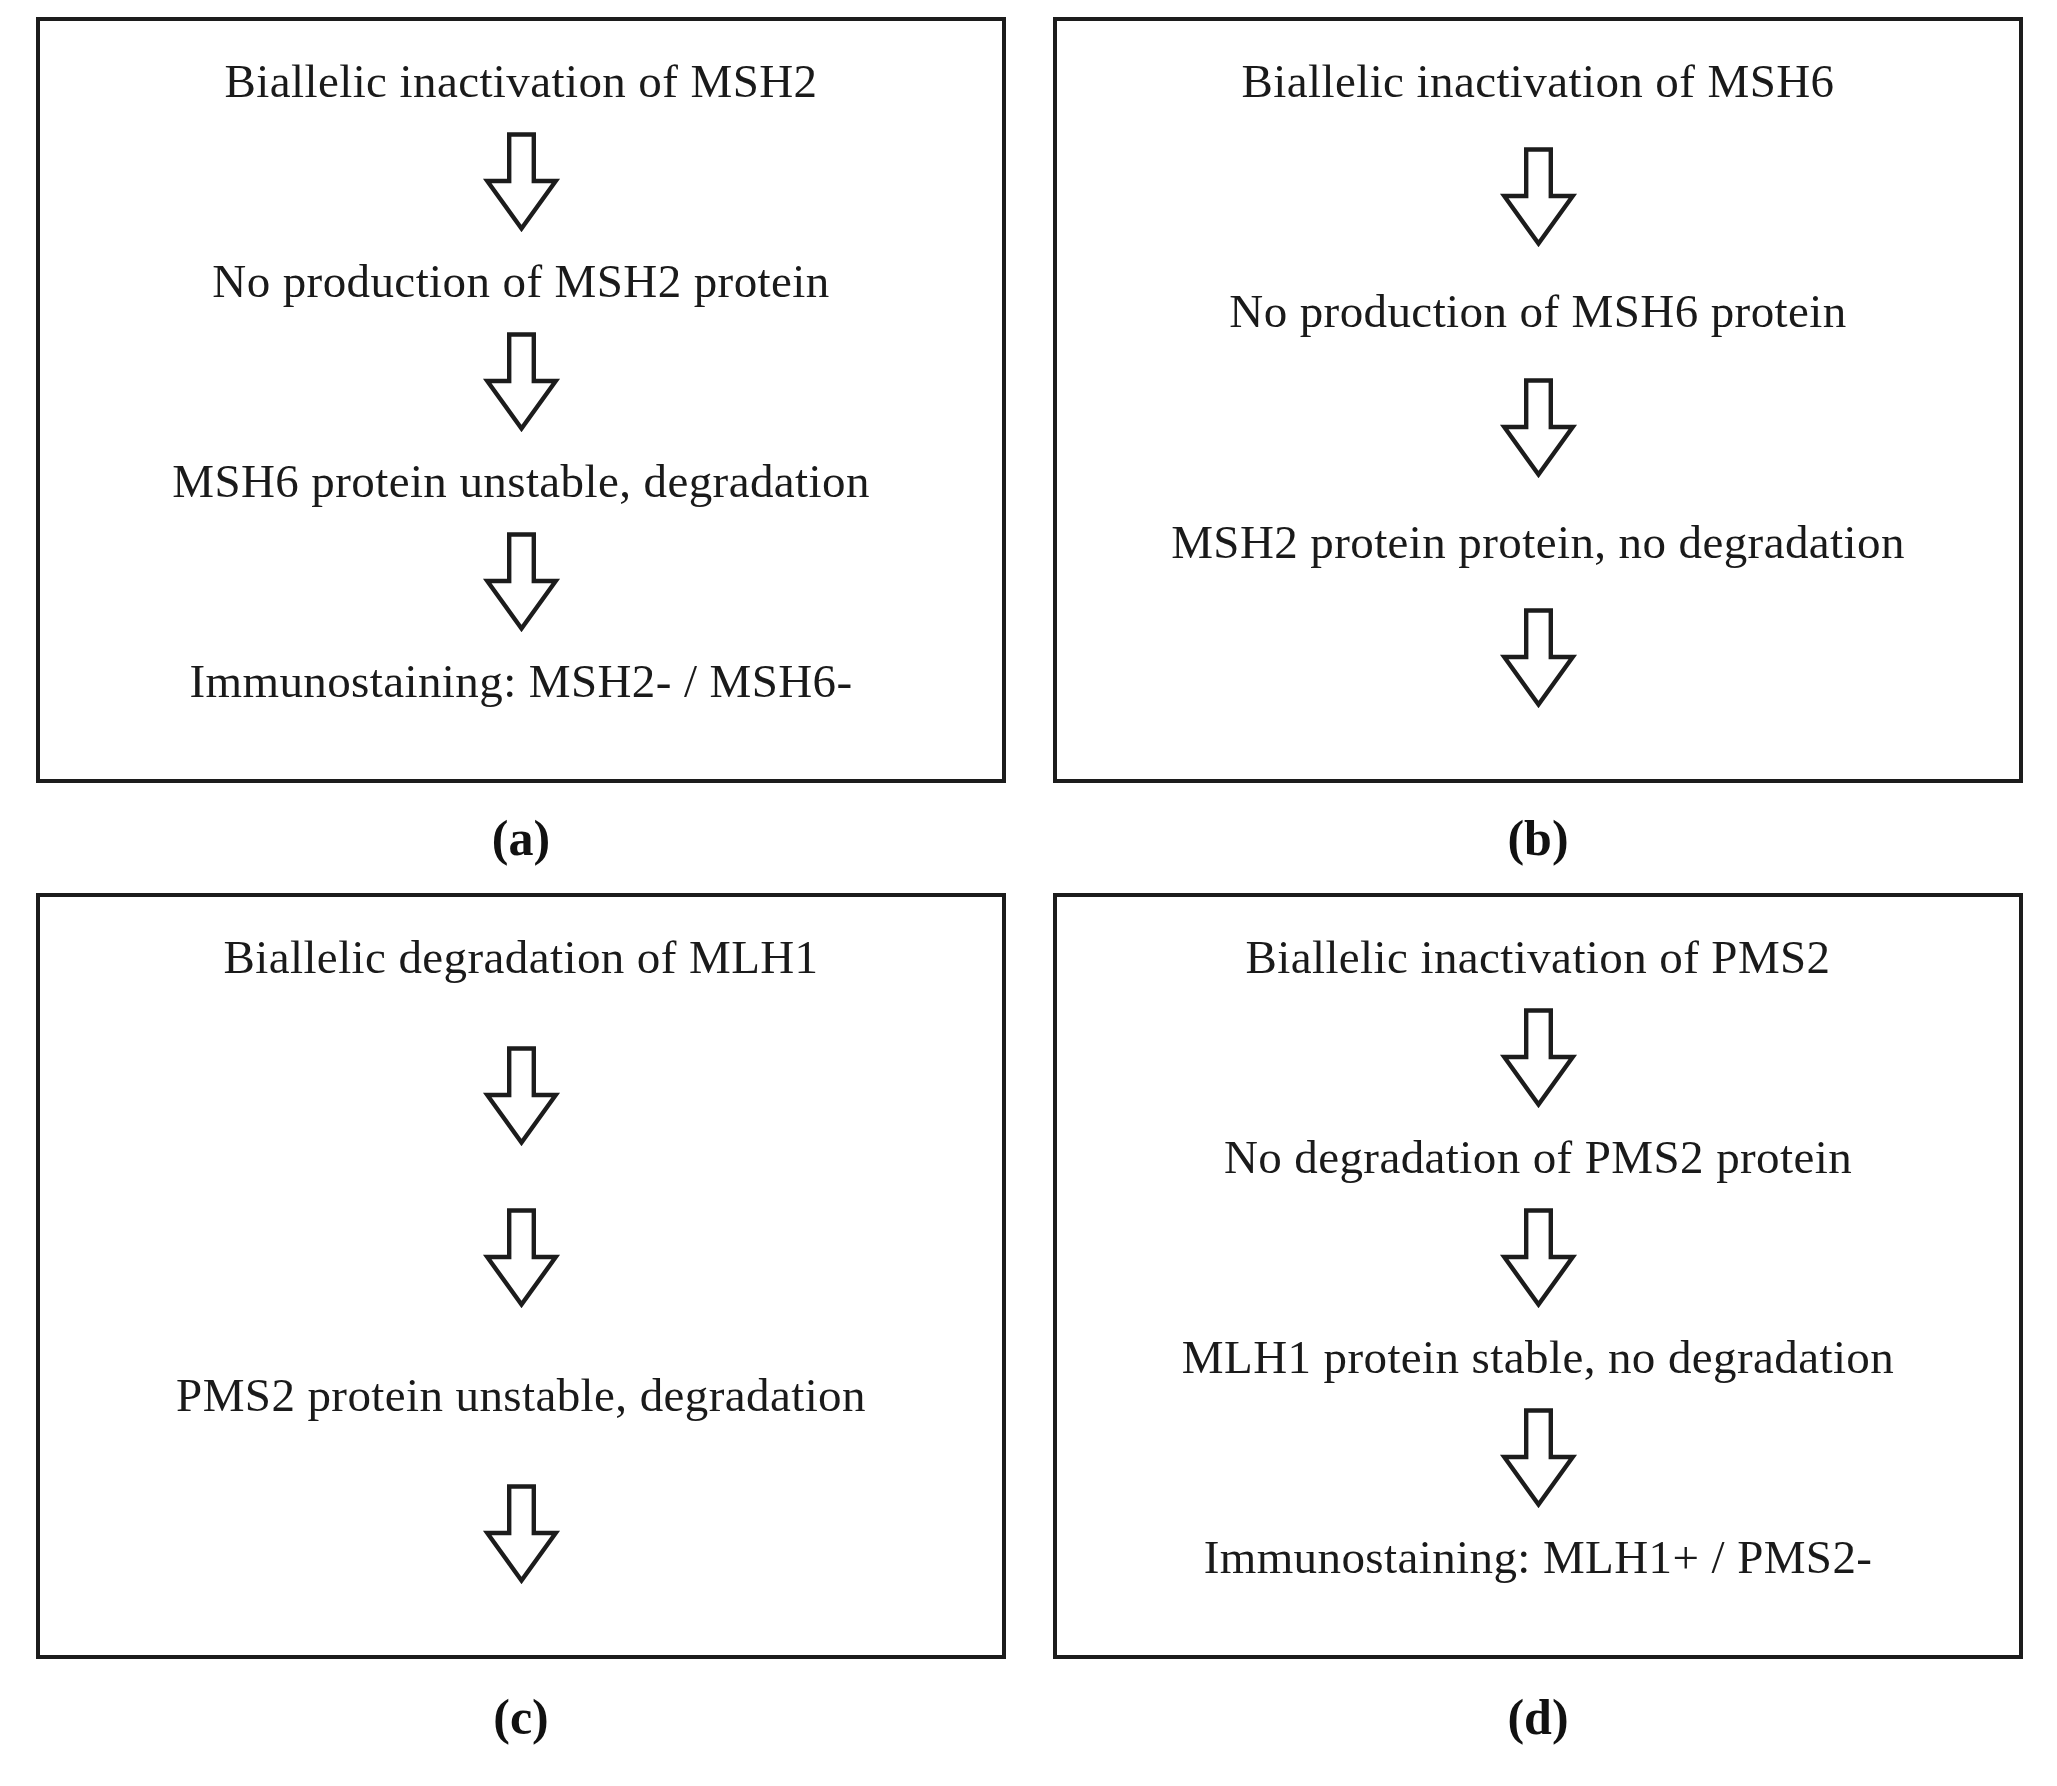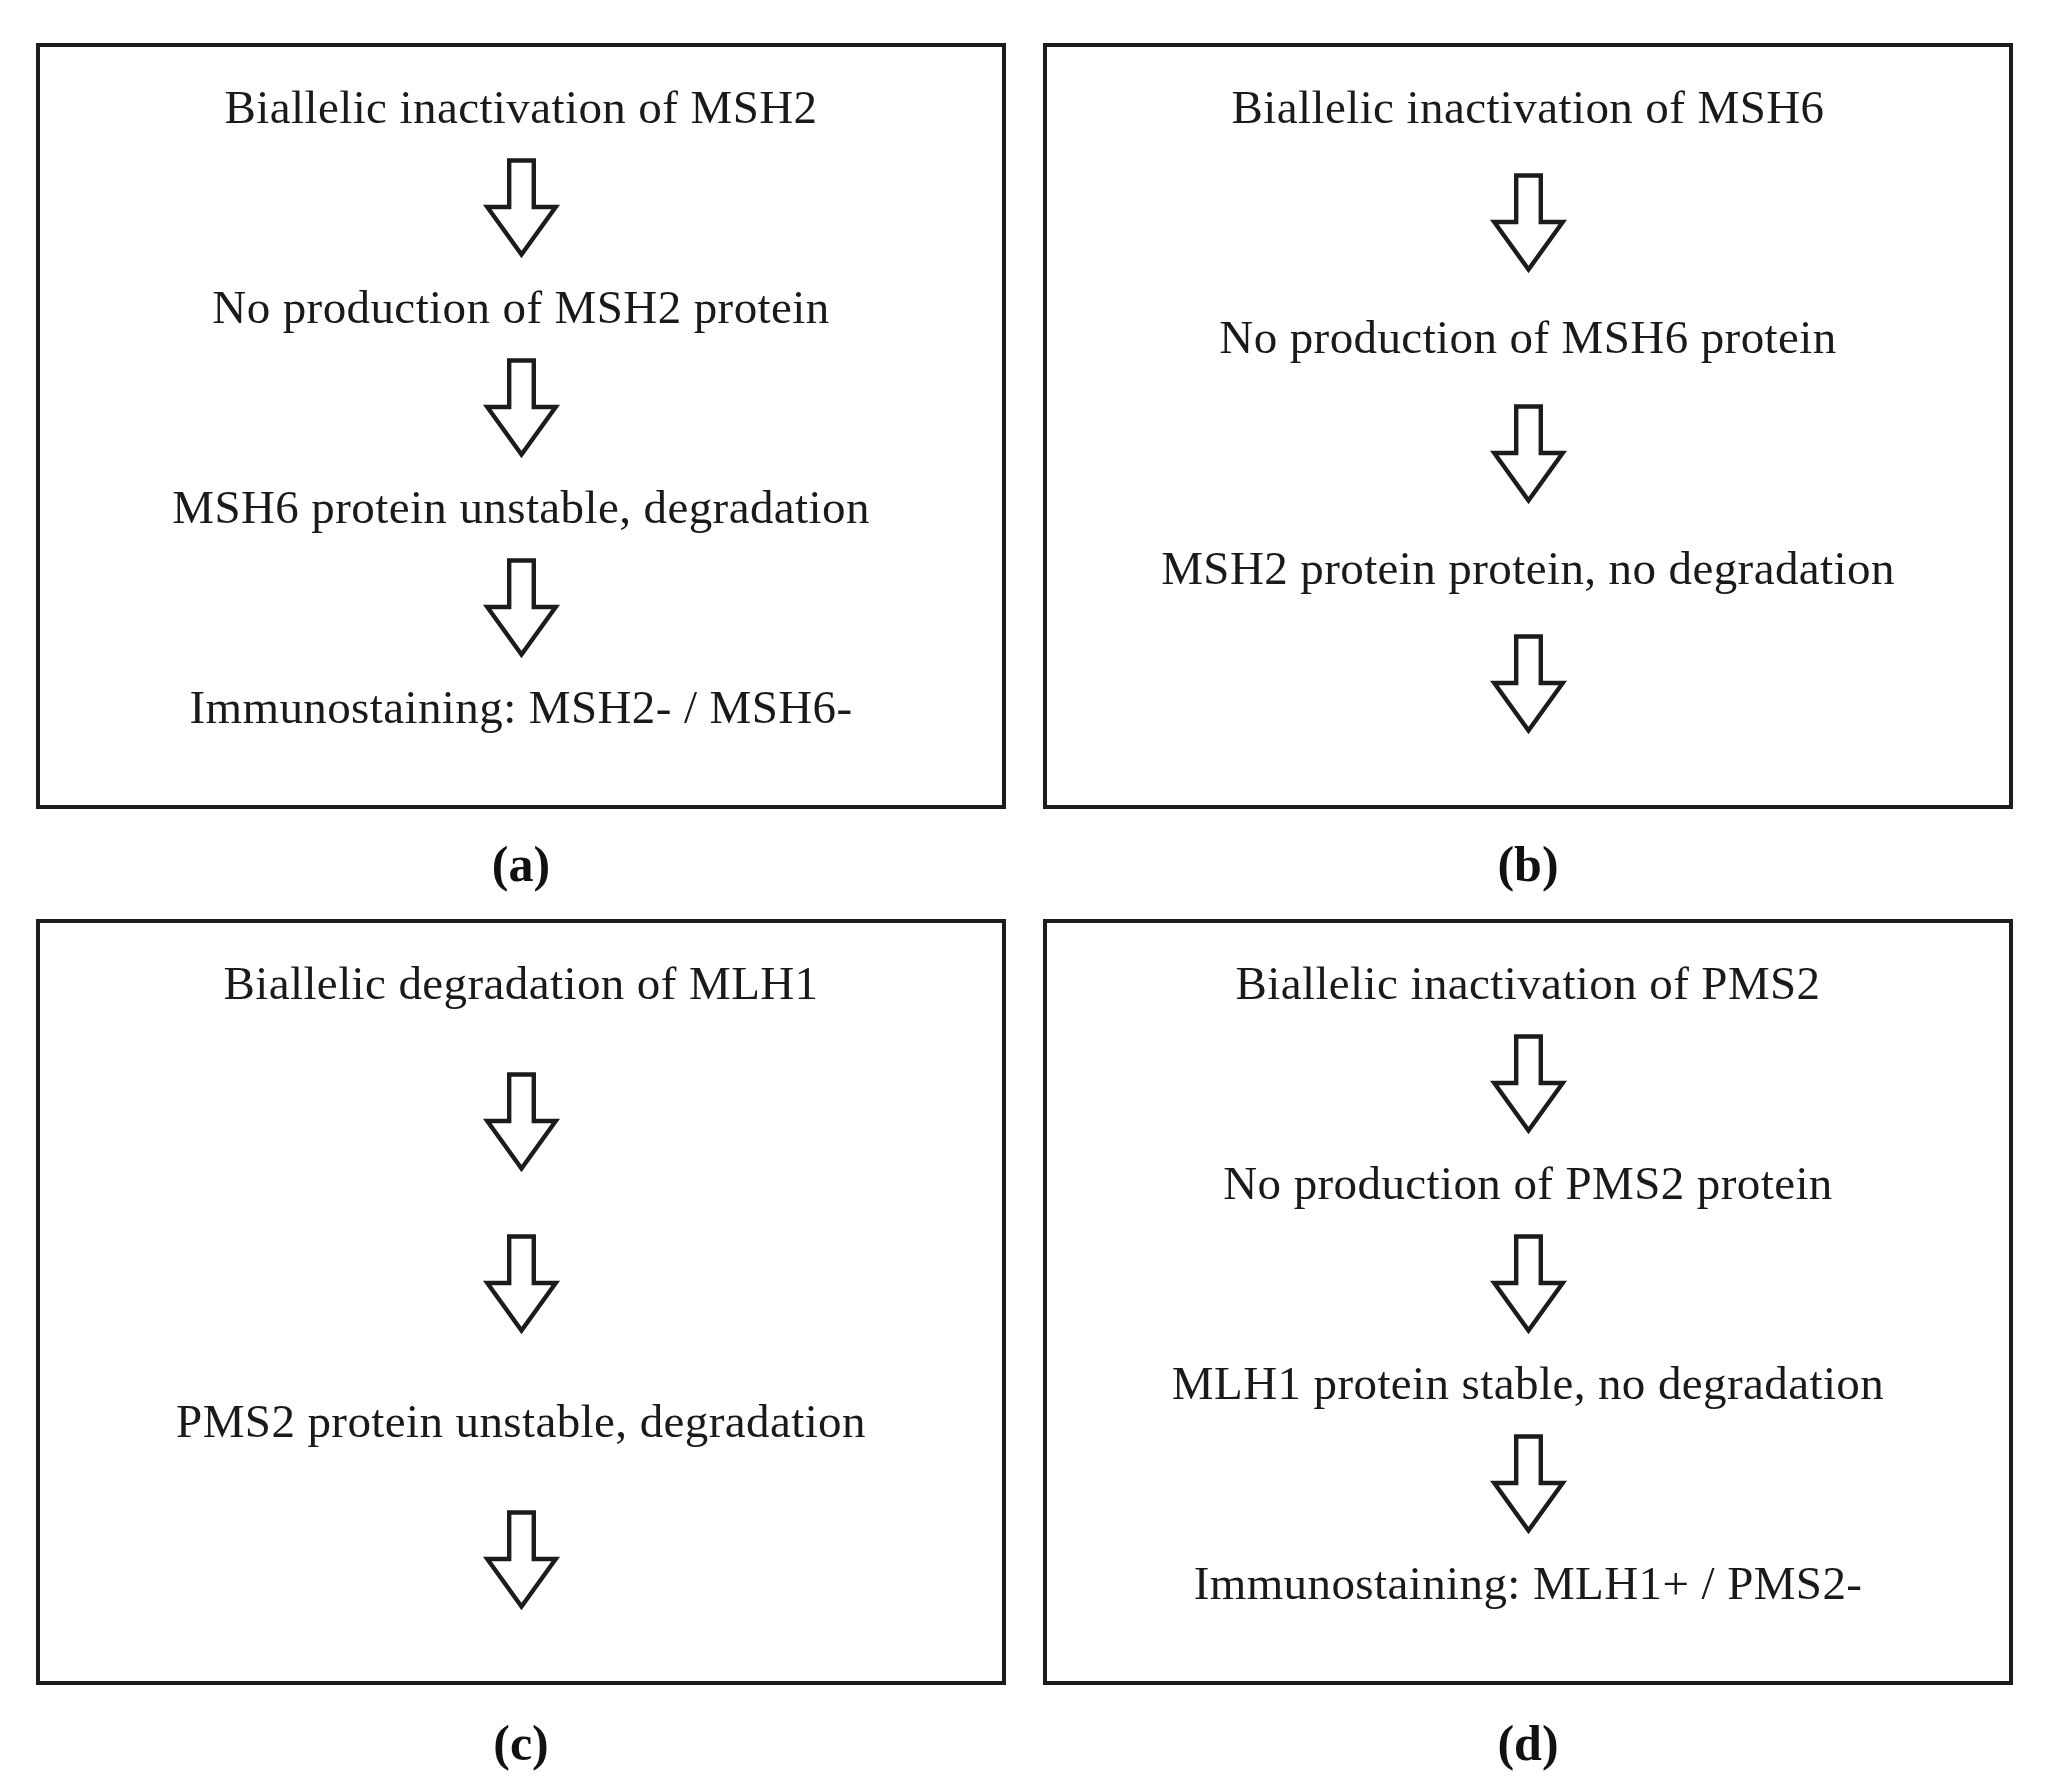--- a/index.html
+++ b/index.html
@@ -8,25 +8,25 @@
     background: #ffffff;
   }
   .figure {
     position: relative;
     width: 2058px;
     height: 1787px;
     background: #ffffff;
     font-family: "Liberation Serif", "DejaVu Serif", serif;
     color: #1a1a1a;
     box-sizing: border-box;
-    padding: 43px 35px 0 36px;
+    padding: 17px 35px 0 36px;
     display: grid;
     grid-template-columns: 970px 970px;
     grid-template-rows: 876px 882px;
-    column-gap: 37px;
+    column-gap: 47px;
   }
   .panel-cell {
     display: flex;
     flex-direction: column;
     align-items: stretch;
   }
   .panel-box {
     box-sizing: border-box;
     height: 766px;
     border: 4.5px solid #1c1c1c;
@@ -140,21 +140,21 @@
   </div>
 
   <div class="panel-cell">
     <div class="panel-box">
       <div class="flow-step">Biallelic inactivation of PMS2</div>
       <span class="arrow-wrap">
         <svg viewBox="0 0 100 115">
             <path d="M 36 4 L 64 4 L 64 57 L 89 57 L 50 111 L 11 57 L 36 57 Z" fill="#ffffff" stroke="#1c1c1c" stroke-width="5" stroke-linejoin="miter"></path>
           </svg>
       </span>
-      <div class="flow-step">No production of PMS2 protein</div>
+      <div class="flow-step">No degradation of PMS2 protein</div>
       <span class="arrow-wrap">
         <svg viewBox="0 0 100 115">
             <path d="M 36 4 L 64 4 L 64 57 L 89 57 L 50 111 L 11 57 L 36 57 Z" fill="#ffffff" stroke="#1c1c1c" stroke-width="5" stroke-linejoin="miter"></path>
           </svg>
       </span>
       <div class="flow-step">MLH1 protein stable, no degradation</div>
       <span class="arrow-wrap">
         <svg viewBox="0 0 100 115">
             <path d="M 36 4 L 64 4 L 64 57 L 89 57 L 50 111 L 11 57 L 36 57 Z" fill="#ffffff" stroke="#1c1c1c" stroke-width="5" stroke-linejoin="miter"></path>
           </svg>

